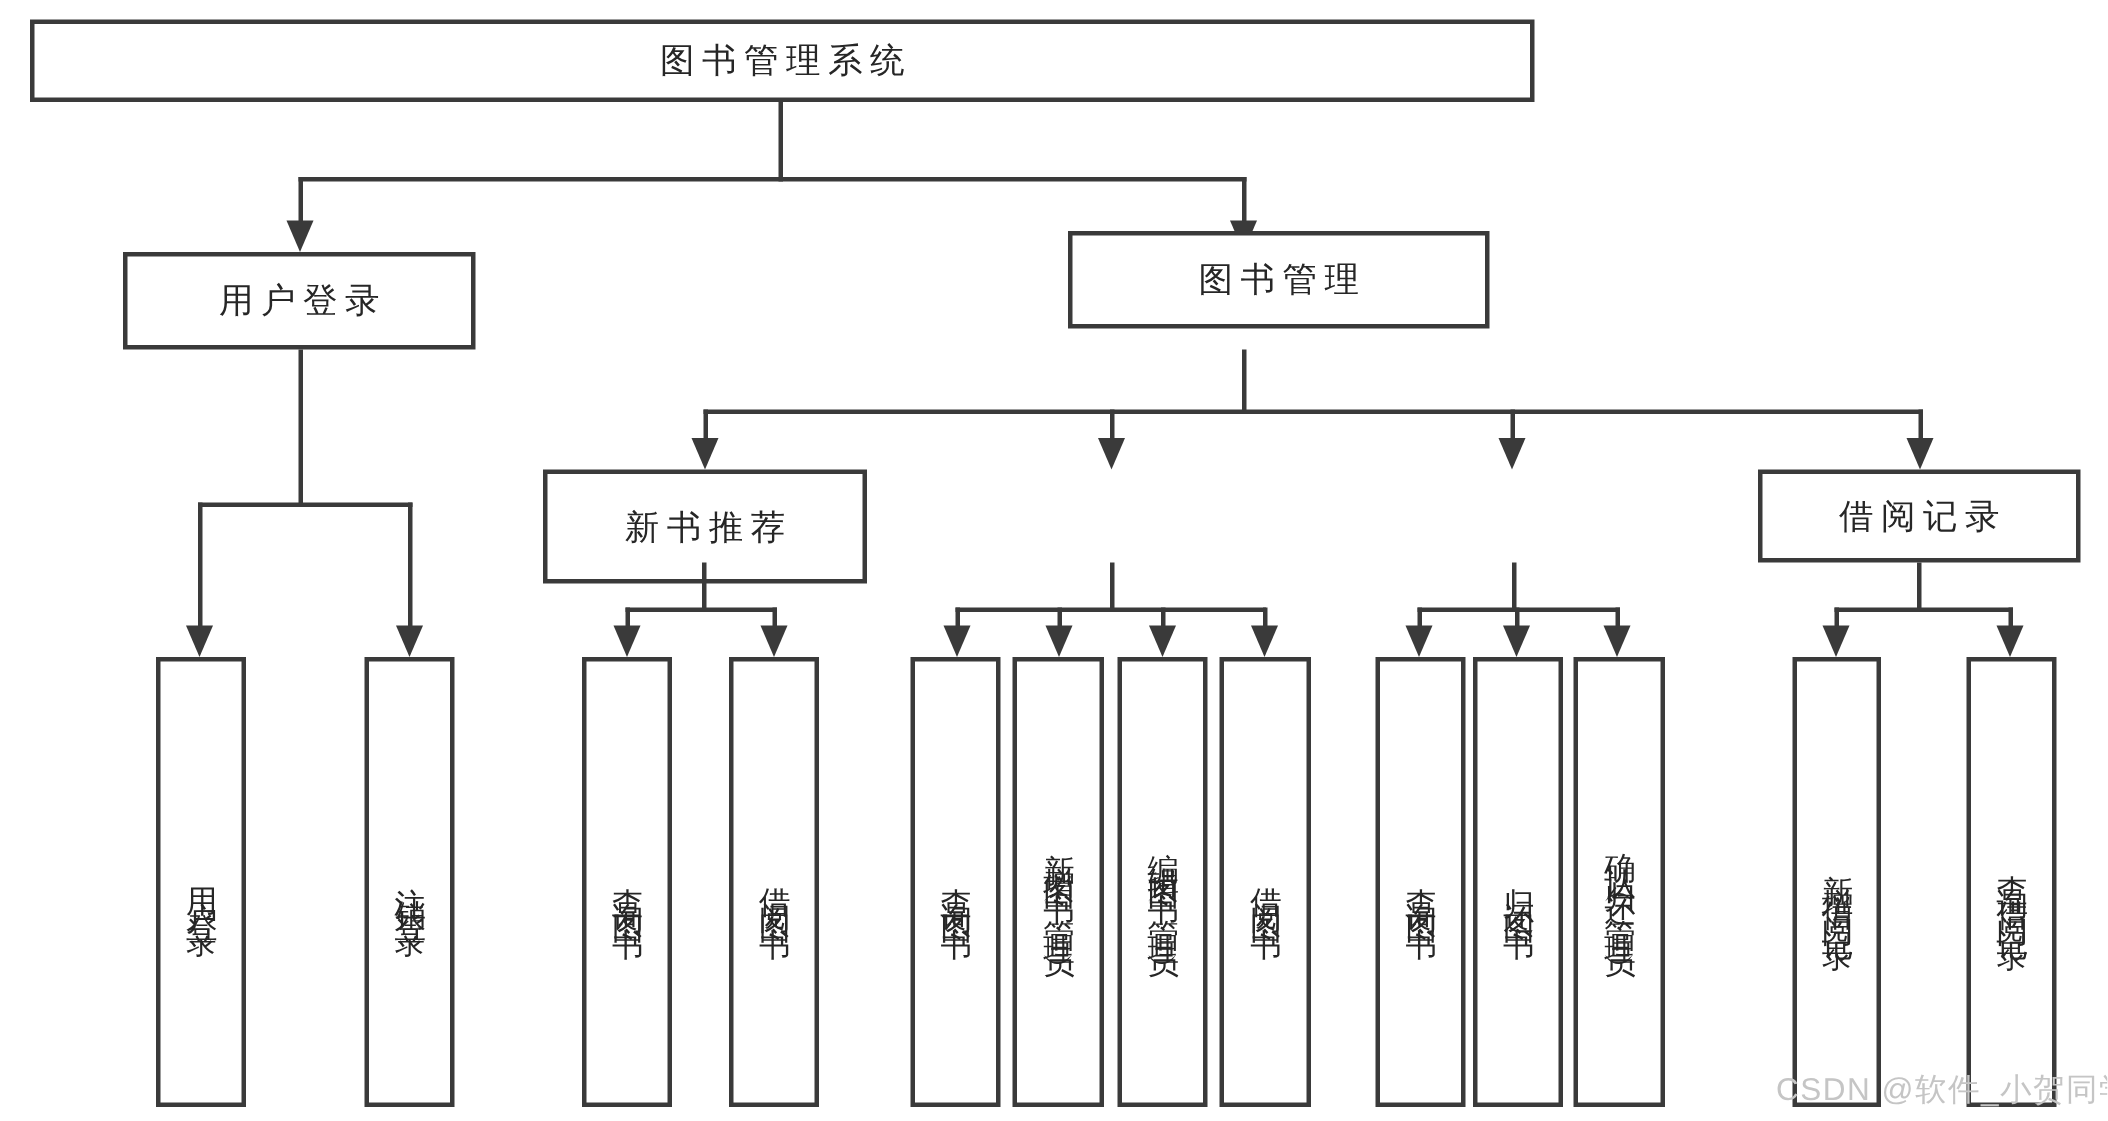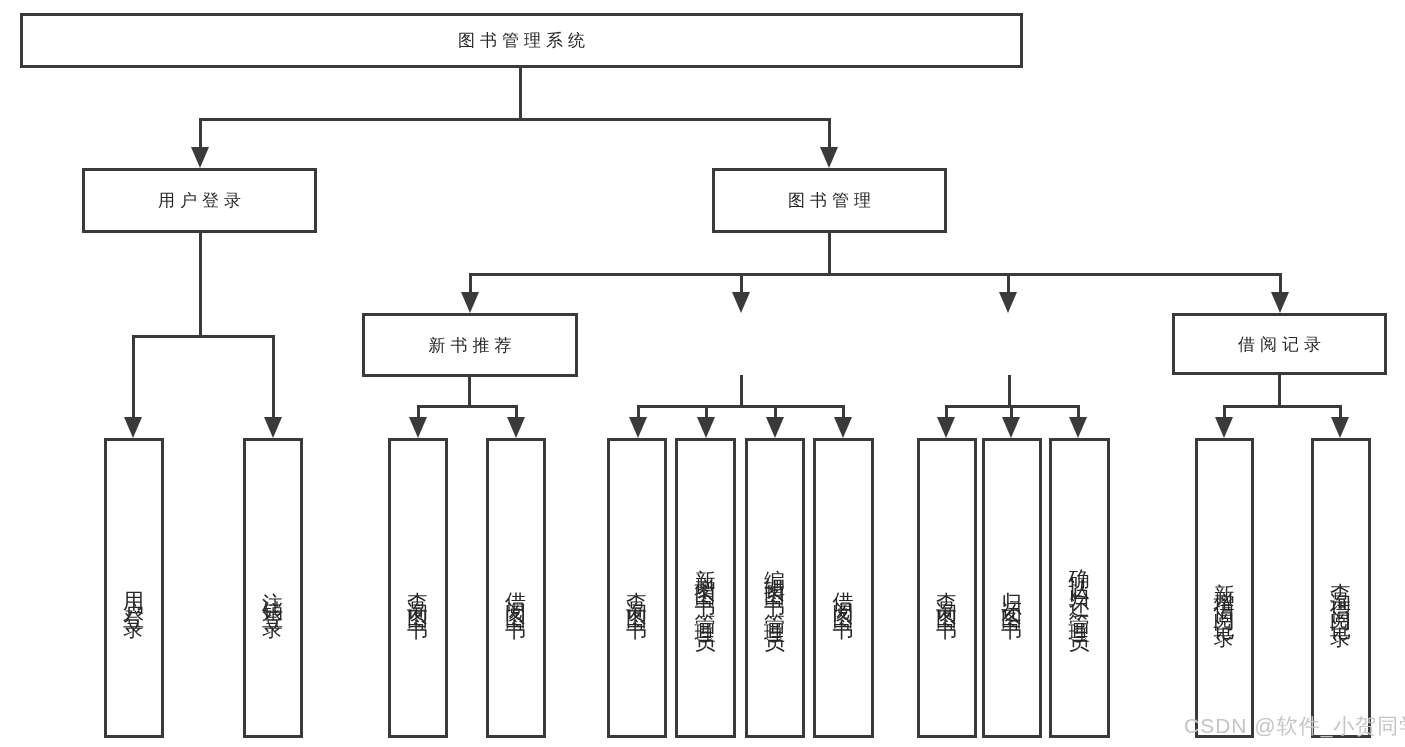--- a/index.html
+++ b/index.html
@@ -20,21 +20,21 @@
   .box{
     position:absolute;
     box-sizing:border-box;
     border:3px solid var(--line);
     background:#fff;
     display:flex;
     align-items:center;
     justify-content:center;
   }
   .box.h span{
-    font-size:17px;
+    font-size:23px;
     letter-spacing:5px;
     margin-right:-5px;
     line-height:1;
     white-space:nowrap;
   }
   .box.v span{
     writing-mode:vertical-rl;
     text-orientation:mixed;
     font-size:21px;
     letter-spacing:9px;
@@ -74,21 +74,21 @@
   <div class="vl" style="left:519px;top:66px;height:55px"></div>
   <div class="hl" style="left:199px;top:118px;width:632px"></div>
   <div class="vl" style="left:199px;top:118px;height:32px"></div>
   <div class="ar" style="left:191px;top:147px"></div>
   <div class="vl" style="left:828px;top:118px;height:32px"></div>
   <div class="ar" style="left:820px;top:147px"></div>
 
   <div class="box h" style="left:82px;top:168px;width:235px;height:65px">
     <span>用户登录</span>
   </div>
-  <div class="box h" style="left:712px;top:168px;width:235px;height:65px">
+  <div class="box h" style="left:712px;top:154px;width:281px;height:65px">
     <span>图书管理</span>
   </div>
 
   <div class="vl" style="left:199px;top:233px;height:105px"></div>
   <div class="hl" style="left:132px;top:335px;width:143px"></div>
   <div class="vl" style="left:132px;top:335px;height:85px"></div>
   <div class="ar" style="left:124px;top:417px"></div>
   <div class="vl" style="left:272px;top:335px;height:85px"></div>
   <div class="ar" style="left:264px;top:417px"></div>
 
@@ -96,21 +96,21 @@
   <div class="hl" style="left:469px;top:273px;width:813px"></div>
   <div class="vl" style="left:469px;top:273px;height:23px"></div>
   <div class="ar" style="left:461px;top:292px"></div>
   <div class="vl" style="left:740px;top:273px;height:23px"></div>
   <div class="ar" style="left:732px;top:292px"></div>
   <div class="vl" style="left:1007px;top:273px;height:23px"></div>
   <div class="ar" style="left:999px;top:292px"></div>
   <div class="vl" style="left:1279px;top:273px;height:23px"></div>
   <div class="ar" style="left:1271px;top:292px"></div>
 
-  <div class="box h" style="left:362px;top:313px;width:216px;height:64px">
+  <div class="box h" style="left:362px;top:313px;width:216px;height:76px">
     <span>新书推荐</span>
   </div>
   <div class="box h" style="left:1172px;top:313px;width:215px;height:62px">
     <span>借阅记录</span>
   </div>
 
   <div class="vl" style="left:468px;top:375px;height:33px"></div>
   <div class="hl" style="left:417px;top:405px;width:101px"></div>
   <div class="vl" style="left:417px;top:405px;height:16px"></div>
   <div class="ar" style="left:409px;top:417px"></div>

